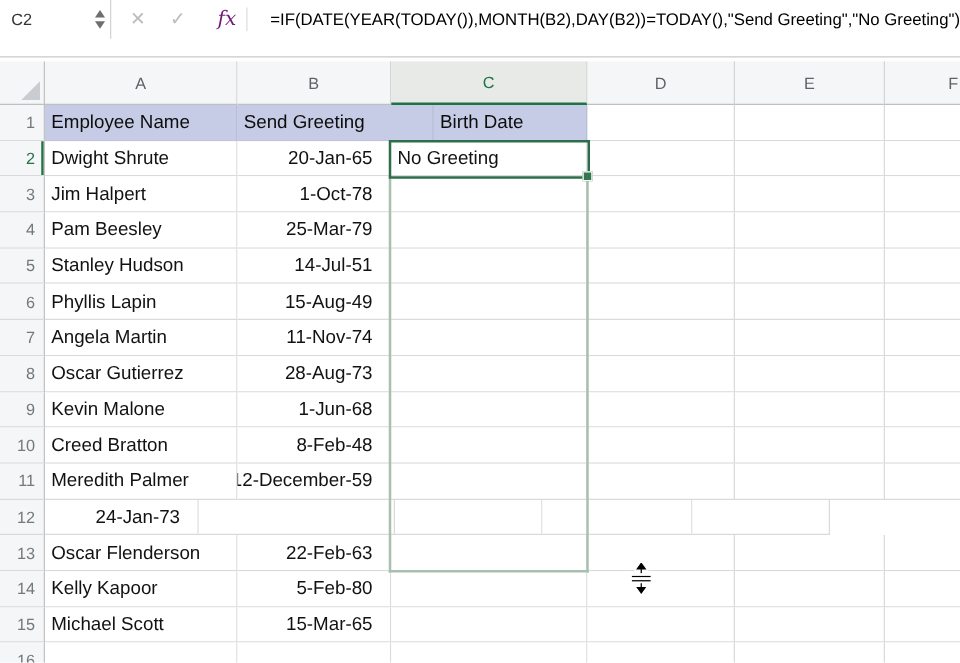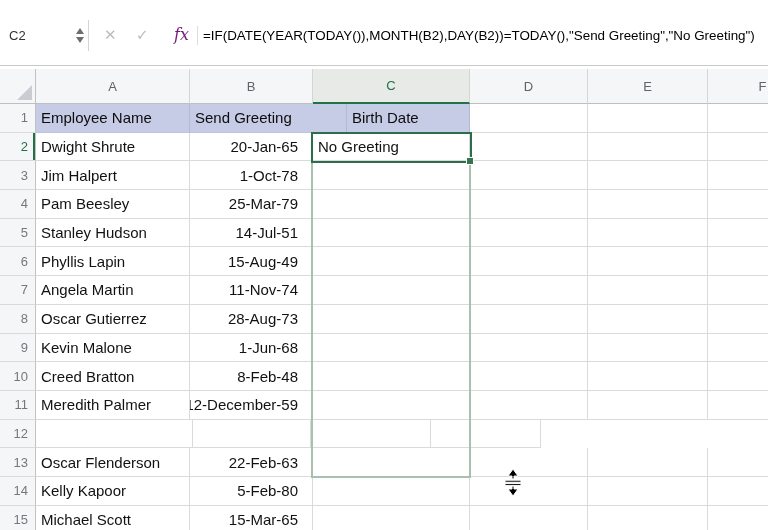--- a/index.html
+++ b/index.html
@@ -1,37 +1,37 @@
 <!DOCTYPE html>
 <html><head>
 <meta charset="utf-8">
 <style>
   * { margin:0; padding:0; box-sizing:border-box; }
   html,body { width:768px; height:530px; overflow:hidden; background:#fff;
     font-family:"Liberation Sans","DejaVu Sans",sans-serif; }
 
   
   .fbar { position:relative; width:768px; height:46px; background:#fff;
-    border-bottom:1px solid #c9c9c9;margin-top:20px; }
+    border-bottom:1px solid #c9c9c9; }
   .namebox-text { position:absolute; left:9px; top:8px; font-size:13px; color:#333; }
   .stepper { position:absolute; left:74px; top:6px; width:12px; height:20px; cursor:default; }
   .tri-up { position:absolute; left:2px; top:2px; width:0; height:0;
     border-left:4px solid transparent; border-right:4px solid transparent;
     border-bottom:6px solid #6e6e6e; }
   .tri-down { position:absolute; left:2px; top:11px; width:0; height:0;
     border-left:4px solid transparent; border-right:4px solid transparent;
     border-top:6px solid #6e6e6e; }
   .vdiv1 { position:absolute; left:88px; top:0; width:1px; height:31px; background:#d4d4d4; }
   .icon-cancel { position:absolute; left:104px; top:6px; font-size:15px; color:#bcbcbc; }
   .icon-confirm { position:absolute; left:136px; top:6px; font-size:15px; color:#bcbcbc; }
   .icon-fx { position:absolute; left:174px; top:5px; font-size:16px; color:#701a75;
     font-family:"DejaVu Serif","Liberation Serif",serif; font-style:italic; }
   .vdiv2 { position:absolute; left:197px; top:6px; width:1px; height:19px; background:#dedede; }
   .formula-text { position:absolute; left:203px; top:8px; right:0; font-size:13.4px;
-    color:#000; white-space:nowrap; overflow:hidden; }
+    color:#000; white-space:nowrap; overflow:hidden;text-align:right; }
 
   
   .sheet { position:relative; width:768px; height:495px; margin-top:3px; overflow:hidden; }
   .row { display:flex; height:28.7px; }
   .hrow { display:flex; height:35px; }
   .cell { flex:0 0 auto; border-right:1px solid #dadada; border-bottom:1px solid #dadada;
     font-size:15px; color:#121212; background:#fff; overflow:hidden; white-space:nowrap;
     display:flex; align-items:center; }
   .c0 { width:36px; } .c1 { width:154px; } .c2 { width:123px; } .c3 { width:157px; }
   .c4 { width:118px; } .c5 { width:120px; } .c6 { width:110px; }
@@ -202,20 +202,21 @@
     <div class="cell c1 name">Meredith Palmer</div>
     <div class="cell c2 date">12-December-59</div>
     <div class="cell c3 greet"></div>
     <div class="cell c4"></div>
     <div class="cell c5"></div>
     <div class="cell c6"></div>
   </div>
 
   <div class="row">
     <div class="cell c0 rowhead">12</div>
+    <div class="cell c2 date">24-Jan-73</div>
     <div class="cell c3 greet"></div>
     <div class="cell c4"></div>
     <div class="cell c5"></div>
     <div class="cell c6"></div>
   </div>
 
   <div class="row">
     <div class="cell c0 rowhead">13</div>
     <div class="cell c1 name">Oscar Flenderson</div>
     <div class="cell c2 date">22-Feb-63</div>

